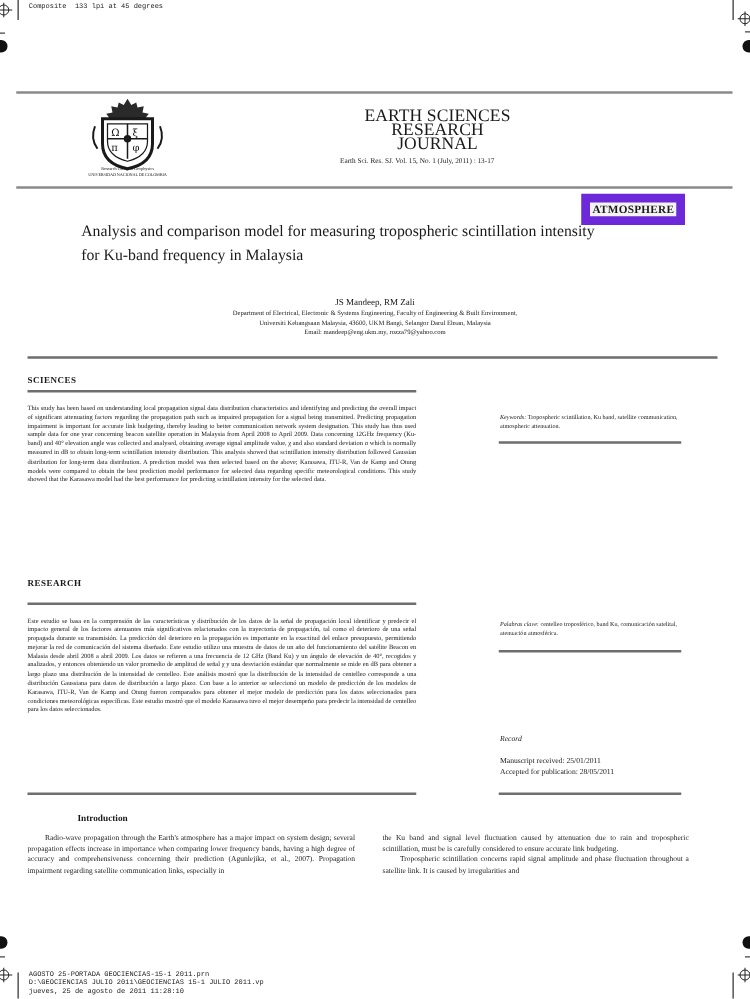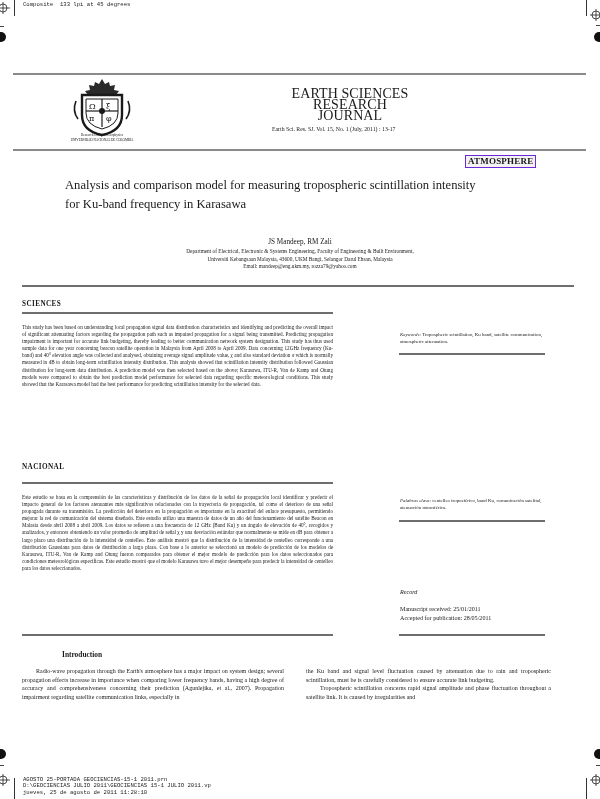--- a/index.html
+++ b/index.html
@@ -6,21 +6,21 @@
   body { width:600px; height:799px; position:relative; overflow:hidden; font-family:"Liberation Serif","DejaVu Serif",serif; color:#1a1a1a; }
   .abs { position:absolute; }
   .mono { font-family:"Liberation Mono","DejaVu Sans Mono",monospace; }
   .slug { font-size:5.6px; line-height:6.4px; color:#222; white-space:pre; }
   .vbar { width:1px; background:#333; }
   .reg { width:12px; height:12px; }
   .rule { height:2px; background:#6e6e6e; }
   .rule-thin { height:1.5px; background:#8a8a8a; }
   .journal { font-size:14px; text-align:center; line-height:11px; letter-spacing:0.1px; }
   .cite { font-size:5.8px; }
-  .badge { border:1px solid #6d28d9; font-size:9px; font-weight:bold; padding:0 2px; line-height:11px; background:#f3f3f3; letter-spacing:0.2px; }
+  .badge { border:7px solid #6d28d9; font-size:9px; font-weight:bold; padding:0 2px; line-height:11px; background:#f3f3f3; letter-spacing:0.2px; }
   .title { font-size:12.6px; text-align:left; line-height:19px; width:470px; left:65px; }
   .authors { font-size:7.2px; text-align:center; width:600px; left:0; }
   .affil { font-size:5.3px; text-align:center; line-height:7.6px; width:600px; left:0; }
   .sec-h { font-size:7.2px; font-weight:bold; letter-spacing:0.4px; }
   .para { font-size:5.15px; line-height:7.1px; text-align:justify; }
   .side { font-size:4.9px; line-height:7.1px; }
   .record { font-size:6.1px; line-height:8.6px; }
   .intro-h { font-size:7.4px; font-weight:bold; }
   .body-col { font-size:6.0px; line-height:8.55px; text-align:justify; }
   .indent { text-indent:14px; display:block; }
@@ -92,39 +92,39 @@
   <div>RESEARCH JOURNAL</div>
 </div>
 <div class="abs cite" style="left:272px;top:126px;">Earth Sci. Res. SJ. Vol. 15, No. 1 (July, 2011) : 13-17</div>
 
 <div class="abs rule-thin" style="left:13px;top:149px;width:573px;"></div>
 
 <div class="abs badge" style="left:465px;top:155px;">ATMOSPHERE</div>
 
 <div class="abs title" style="top:176px;">
   <div>Analysis and comparison model for measuring tropospheric scintillation intensity</div>
-  <div>for Ku-band frequency in Karasawa</div>
+  <div>for Ku-band frequency in Malaysia</div>
 </div>
 <div class="abs authors" style="top:238px;">JS Mandeep, RM Zali</div>
 <div class="abs affil" style="top:248px;">
   <div>Department of Electrical, Electronic &amp; Systems Engineering, Faculty of Engineering &amp; Built Environment,</div>
   <div>Universiti Kebangsaan Malaysia, 43600, UKM Bangi, Selangor Darul Ehsan, Malaysia</div>
   <div>Email: mandeep@eng.ukm.my, rozza79@yahoo.com</div>
 </div>
 
 <div class="abs rule" style="left:22px;top:285px;width:552px;"></div>
 
 <div class="abs sec-h" style="left:22px;top:300px;">SCIENCES</div>
 <div class="abs rule" style="left:22px;top:312px;width:311px;"></div>
 <div class="abs para" style="left:22px;top:324px;width:311px;">This study has been based on understanding local propagation signal data distribution characteristics and identifying and predicting the overall impact of significant attenuating factors regarding the propagation path such as impaired propagation for a signal being transmitted. Predicting propagation impairment is important for accurate link budgeting, thereby leading to better communication network system designation. This study has thus used sample data for one year concerning beacon satellite operation in Malaysia from April 2008 to April 2009. Data concerning 12GHz frequency (Ku-band) and 40° elevation angle was collected and analysed, obtaining average signal amplitude value, χ and also standard deviation σ which is normally measured in dB to obtain long-term scintillation intensity distribution. This analysis showed that scintillation intensity distribution followed Gaussian distribution for long-term data distribution. A prediction model was then selected based on the above; Karasawa, ITU-R, Van de Kamp and Otung models were compared to obtain the best prediction model performance for selected data regarding specific meteorological conditions. This study showed that the Karasawa model had the best performance for predicting scintillation intensity for the selected data.</div>
 
 <div class="abs side" style="left:400px;top:331px;width:150px;"><i>Keywords:</i> <span>Tropospheric scintillation, Ku band, satellite communication, atmospheric attenuation.</span></div>
 <div class="abs rule" style="left:399px;top:353px;width:146px;"></div>
 
-<div class="abs sec-h" style="left:22px;top:463px;">NACIONAL</div>
+<div class="abs sec-h" style="left:22px;top:463px;">RESEARCH</div>
 <div class="abs rule" style="left:22px;top:482px;width:311px;"></div>
 <div class="abs para" style="left:22px;top:494px;width:311px;">Este estudio se basa en la comprensión de las características y distribución de los datos de la señal de propagación local identificar y predecir el impacto general de los factores atenuantes más significativos relacionados con la trayectoria de propagación, tal como el deterioro de una señal propagada durante su transmisión. La predicción del deterioro en la propagación es importante en la exactitud del enlace presupuesto, permitiendo mejorar la red de comunicación del sistema diseñado. Este estudio utilizo una muestra de datos de un año del funcionamiento del satélite Beacon en Malasia desde abril 2008 a abril 2009. Los datos se refieren a una frecuencia de 12 GHz (Band Ku) y un ángulo de elevación de 40°, recogidos y analizados, y entonces obteniendo un valor promedio de amplitud de señal χ y una desviación estándar que normalmente se mide en dB para obtener a largo plazo una distribución de la intensidad de centelleo. Este análisis mostró que la distribución de la intensidad de centelleo corresponde a una distribución Gaussiana para datos de distribución a largo plazo. Con base a lo anterior se seleccionó un modelo de predicción de los modelos de Karasawa, ITU-R, Van de Kamp and Otung fueron comparados para obtener el mejor modelo de predicción para los datos seleccionados para condiciones meteorológicas específicas. Este estudio mostró que el modelo Karasawa tuvo el mejor desempeño para predecir la intensidad de centelleo para los datos seleccionados.</div>
 
 <div class="abs side" style="left:400px;top:497px;width:150px;"><i>Palabras clave:</i> <span>centelleo troposférico, band Ku, comunicación satelital, atenuación atmosférica.</span></div>
 <div class="abs rule" style="left:399px;top:520px;width:146px;"></div>
 
 <div class="abs record" style="left:400px;top:588px;font-style:italic;">Record</div>
 <div class="abs record" style="left:400px;top:605px;">
   <div>Manuscript received: 25/01/2011</div>
   <div>Accepted for publication: 28/05/2011</div>

